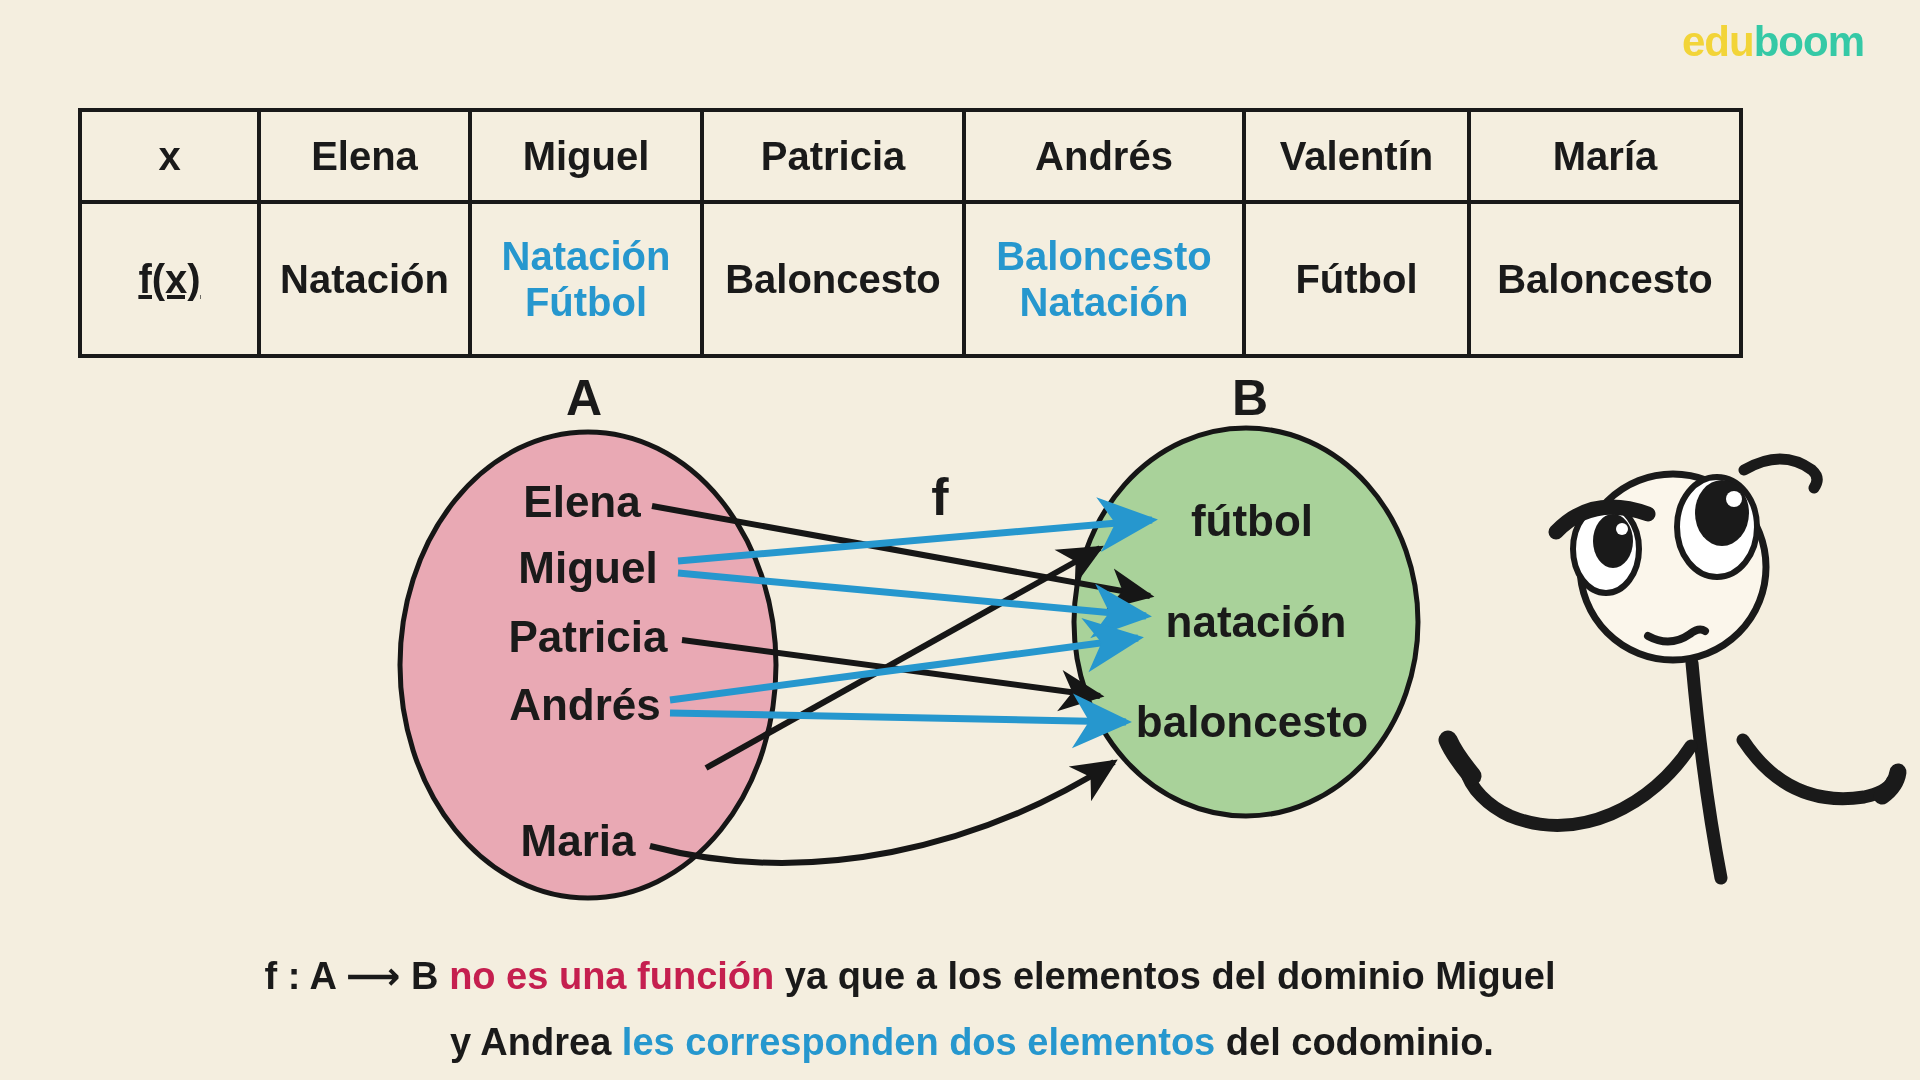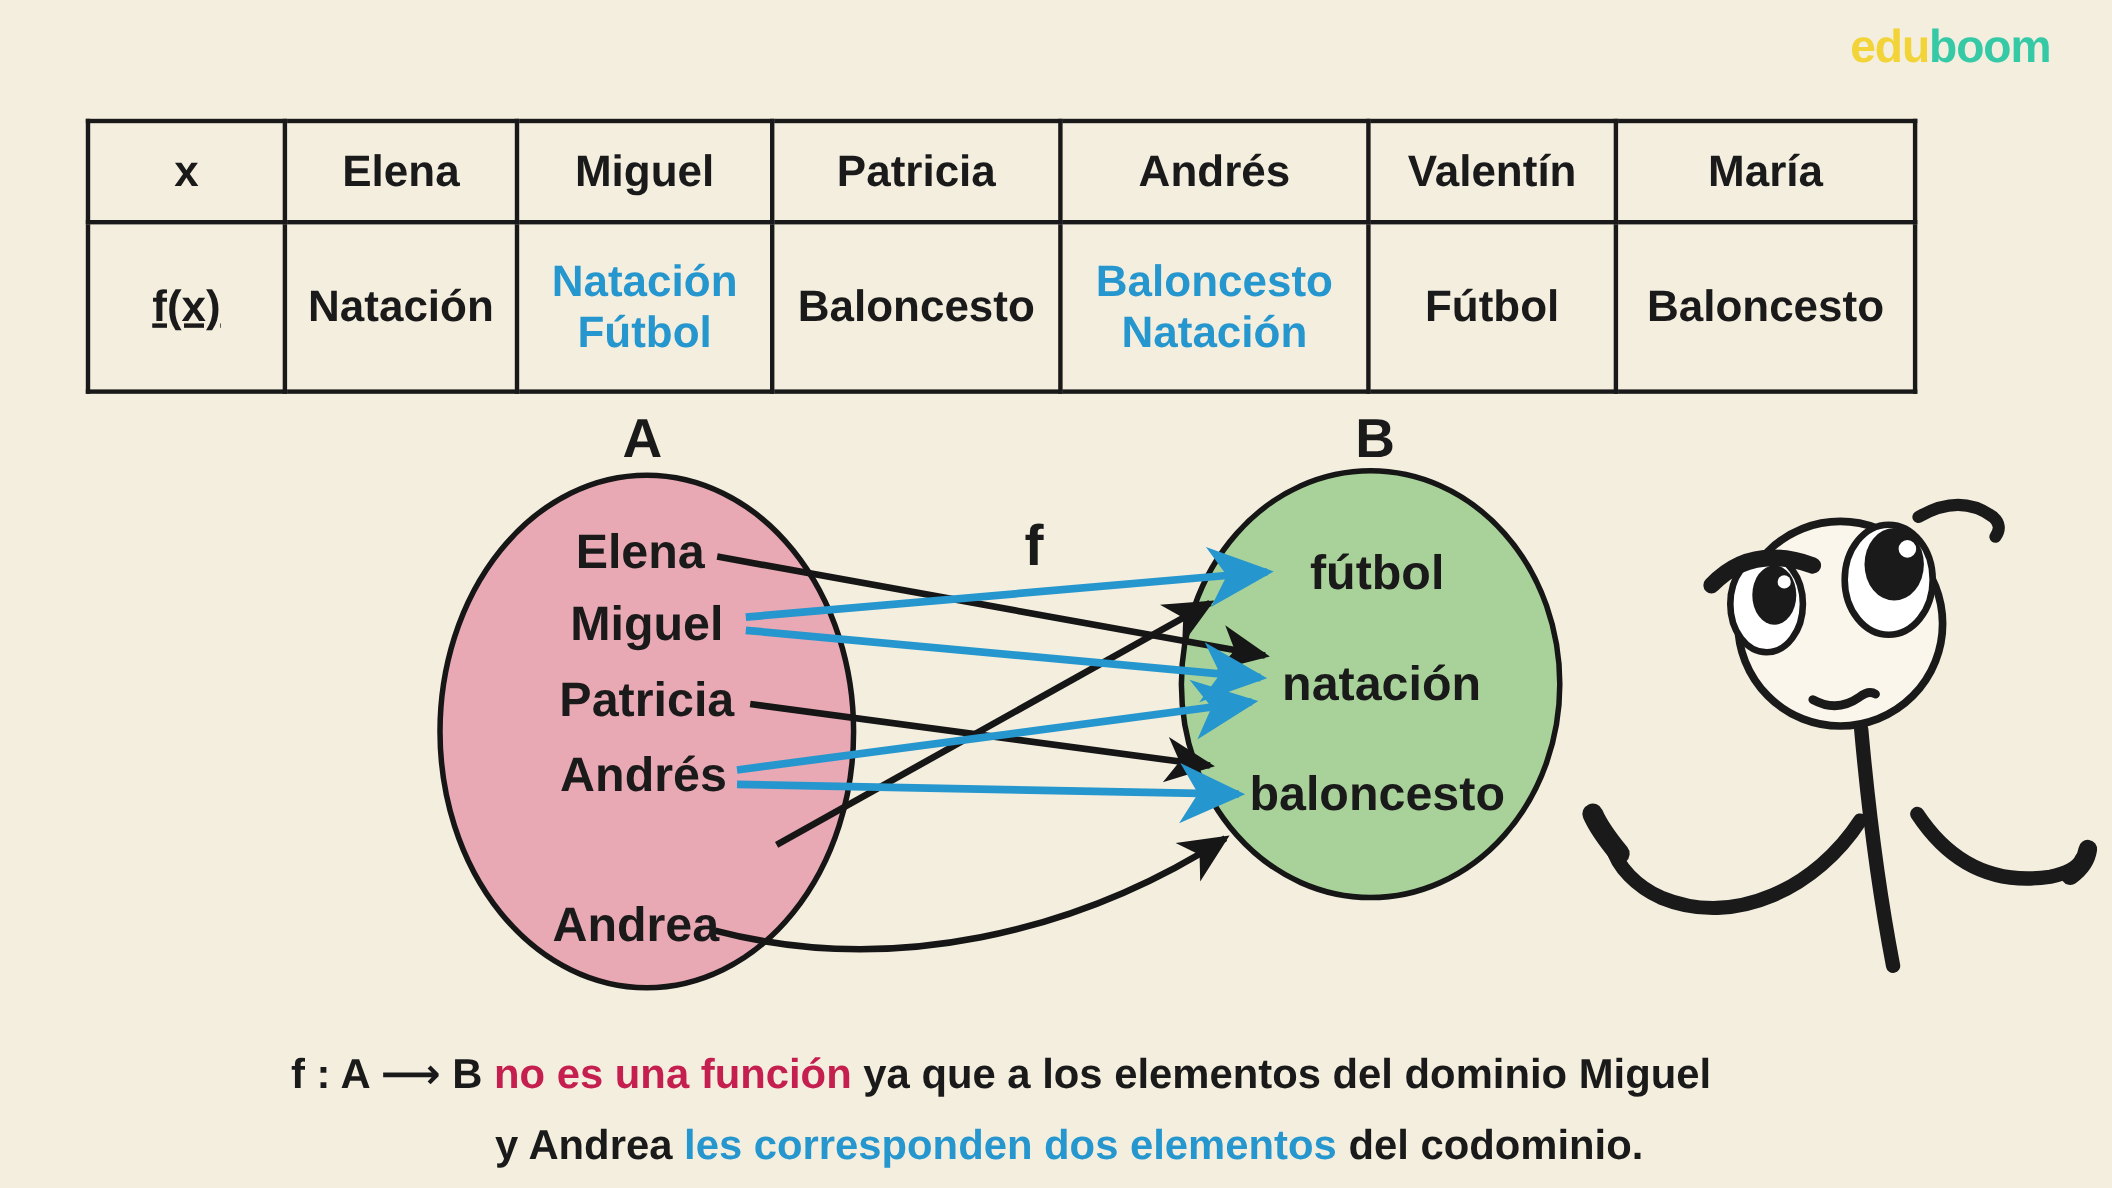--- a/index.html
+++ b/index.html
@@ -137,21 +137,21 @@
   </svg>
 
   <div class="dlabel setname" style="left:584px;top:398px;">A</div>
   <div class="dlabel setname" style="left:1250px;top:398px;">B</div>
   <div class="dlabel flabel" style="left:940px;top:497px;">f</div>
 
   <div class="dlabel aitem" style="left:582px;top:502px;">Elena</div>
   <div class="dlabel aitem" style="left:588px;top:568px;">Miguel</div>
   <div class="dlabel aitem" style="left:588px;top:637px;">Patricia</div>
   <div class="dlabel aitem" style="left:585px;top:705px;">Andrés</div>
-  <div class="dlabel aitem" style="left:578px;top:841px;">Andrea</div>
+  <div class="dlabel aitem" style="left:578px;top:841px;">Maria</div>
 
   <div class="dlabel bitem" style="left:1252px;top:521px;">fútbol</div>
   <div class="dlabel bitem" style="left:1256px;top:622px;">natación</div>
   <div class="dlabel bitem" style="left:1252px;top:722px;">baloncesto</div>
 
   <div class="caption-line" style="left:910px;top:918px;"><span>f : A ⟶ B </span><span class="red">no es una función</span><span> ya que a los elementos del dominio Miguel</span></div>
   <div class="caption-line" style="left:972px;top:985px;"><span>y Andrea </span><span class="blue">les corresponden dos elementos</span><span> del codominio.</span></div>
 
 </div>
 

